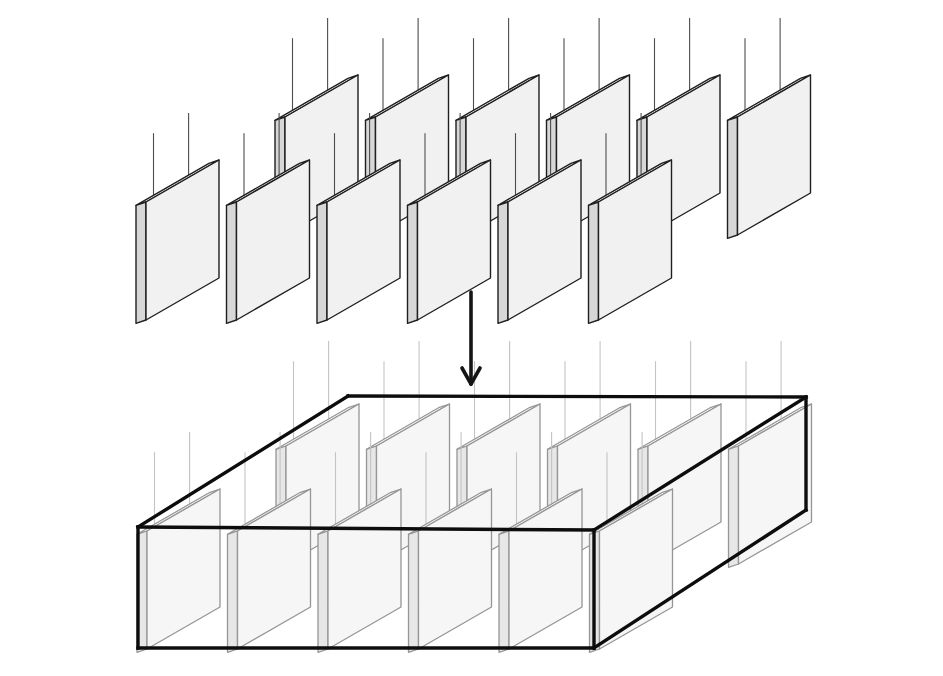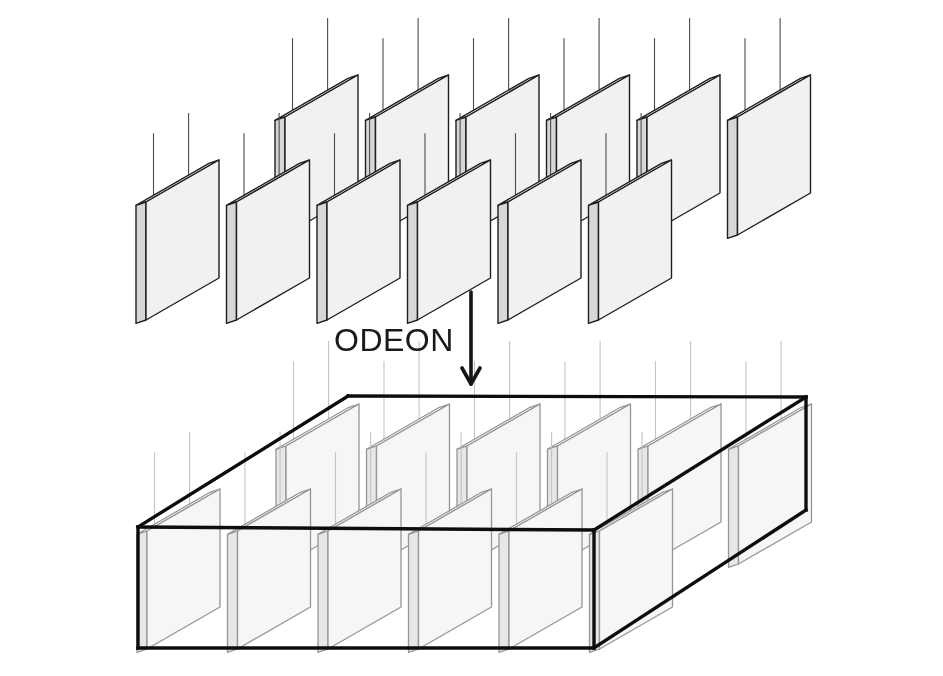--- a/index.html
+++ b/index.html
@@ -221,14 +221,13 @@
         <line x1="138" y1="648" x2="594" y2="648" stroke="#0d0d0d" stroke-width="3.4" stroke-linecap="square"></line>
         <line x1="806" y1="397" x2="806" y2="510" stroke="#0d0d0d" stroke-width="3.4" stroke-linecap="square"></line>
         <line x1="594" y1="648" x2="806" y2="510" stroke="#0d0d0d" stroke-width="3.4" stroke-linecap="square"></line>
       </g>
     <g id="arrow">
         <line stroke="#151515" stroke-width="3.6" stroke-linecap="round" x1="471" y1="292" x2="471" y2="384"></line>
         <line stroke="#151515" stroke-width="3.6" stroke-linecap="round" x1="462" y1="368" x2="471" y2="384"></line>
         <line stroke="#151515" stroke-width="3.6" stroke-linecap="round" x1="480" y1="368" x2="471" y2="384"></line>
       </g>
   </svg>
-  <div class="odeon-label">ODEON</div>
 </div>
 
 </body></html>

